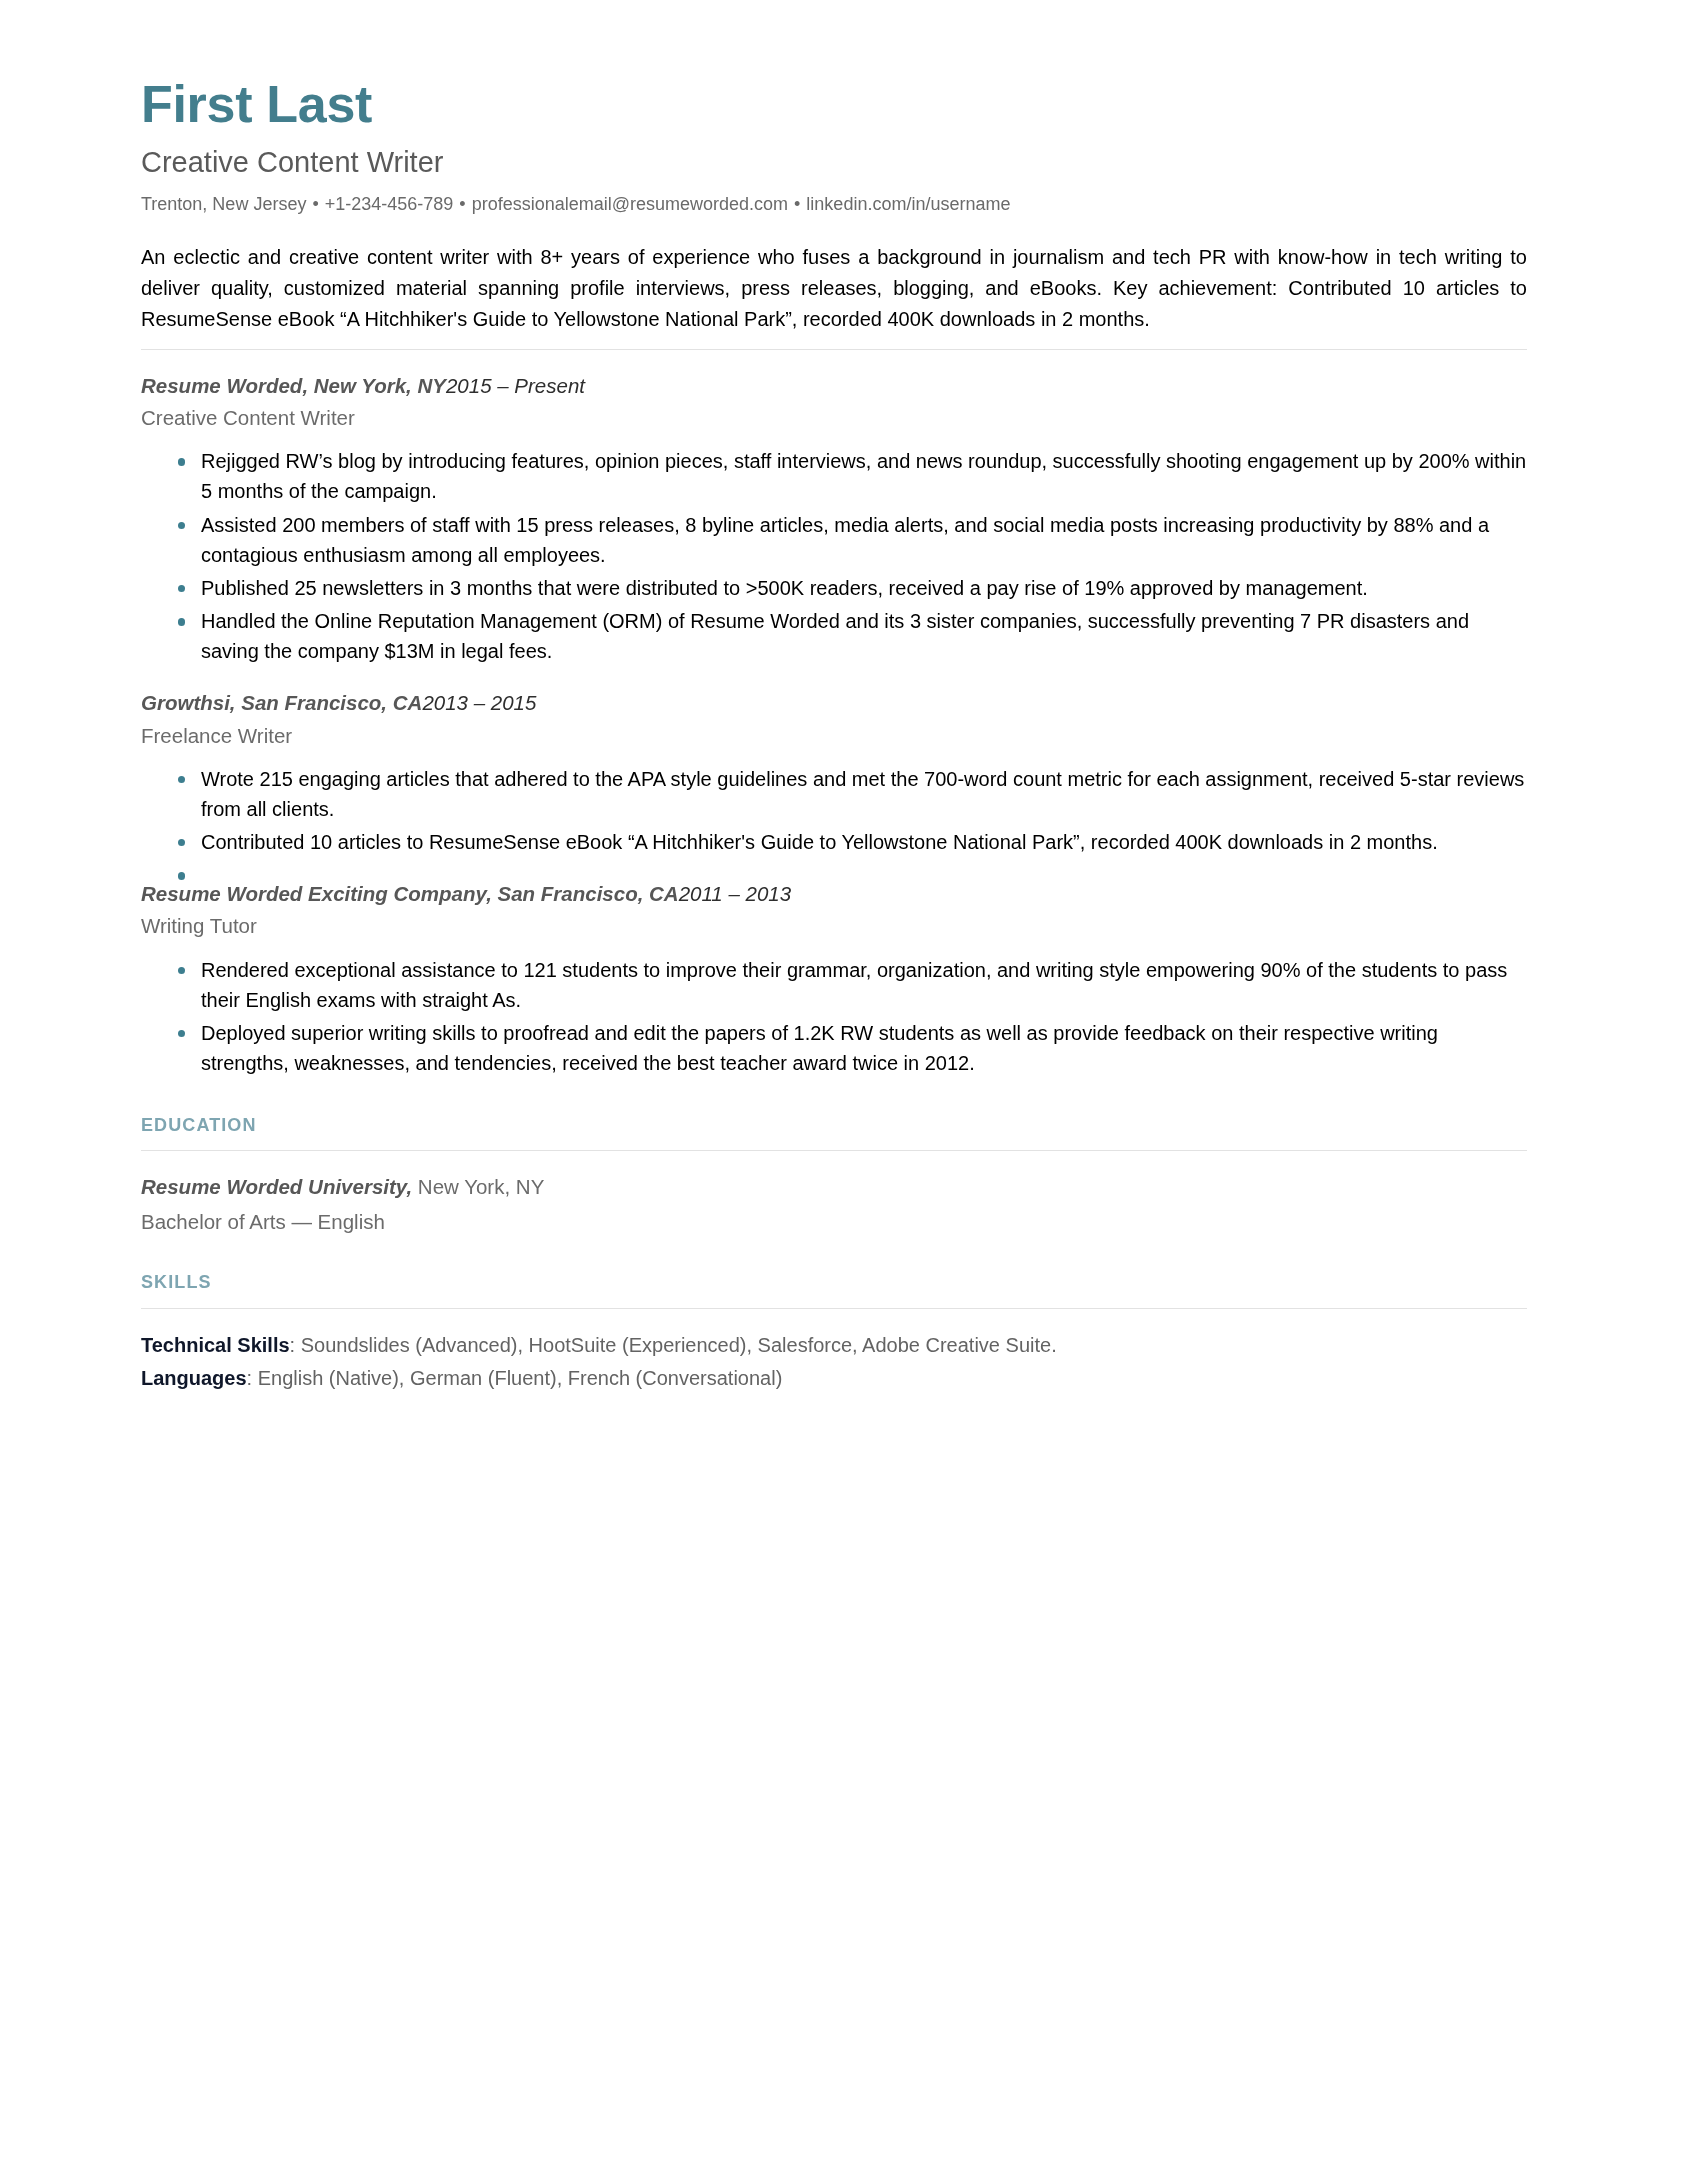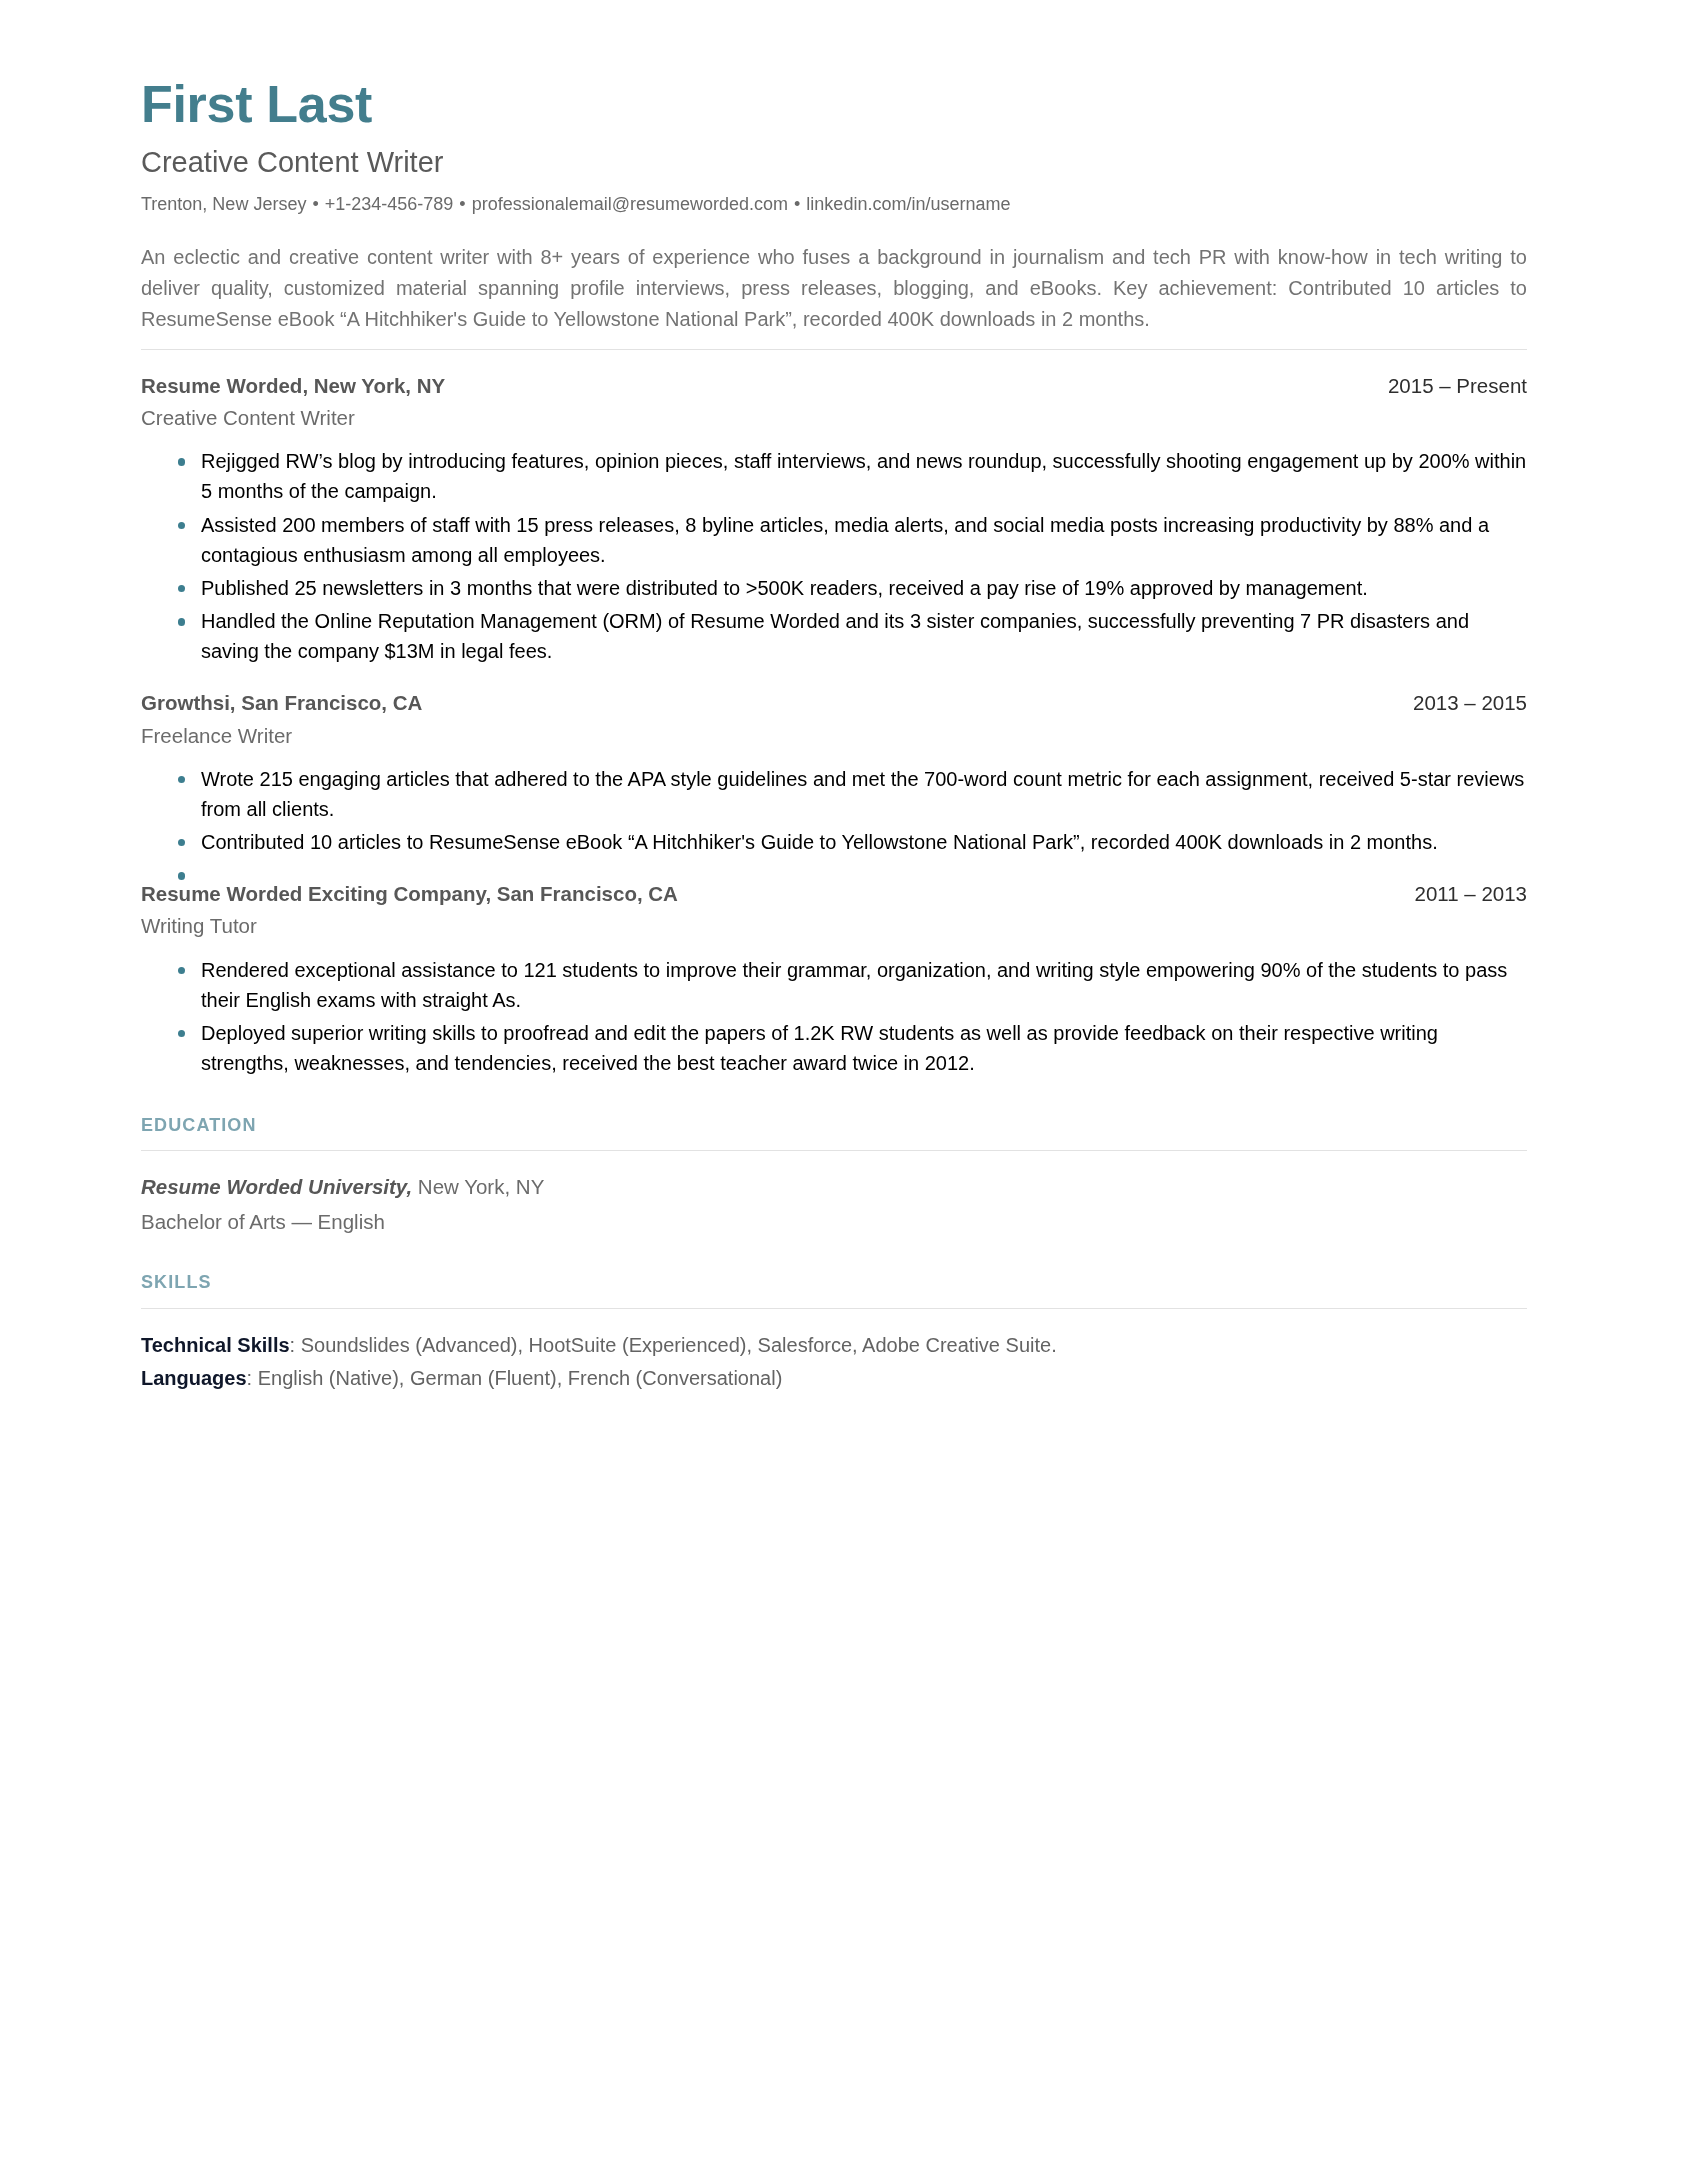--- a/index.html
+++ b/index.html
@@ -49,21 +49,21 @@
     line-height: 1.3;
     margin: 0 0 25px 0;
   }
   .contact .sep {
     padding: 0 6px;
   }
 
   .summary {
     font-size: 20px;
     font-weight: 400;
-    color: #737373;
+    color: #000000;
     line-height: 1.55;
     text-align: justify;
     margin: 0 0 0 0;
     width: 1386px;
   }
 
   
   .section-head {
     font-size: 18px;
     font-weight: 700;
@@ -82,22 +82,23 @@
   
   .entry {
     margin-top: 24px;
     width: 1386px;
   }
   .entry.first { margin-top: 22.5px; }
 
   .entry-top {
     display: flex;
     align-items: baseline;
-    justify-content: space-between;
-    width: 1386px;
+    justify-content: flex-start;
+    width: 1386px;
+    font-style: italic;
   }
 
   .company {
     font-size: 20.5px;
     font-weight: 700;
     color: #575757;
     line-height: 1.25;
   }
 
   .dates {

